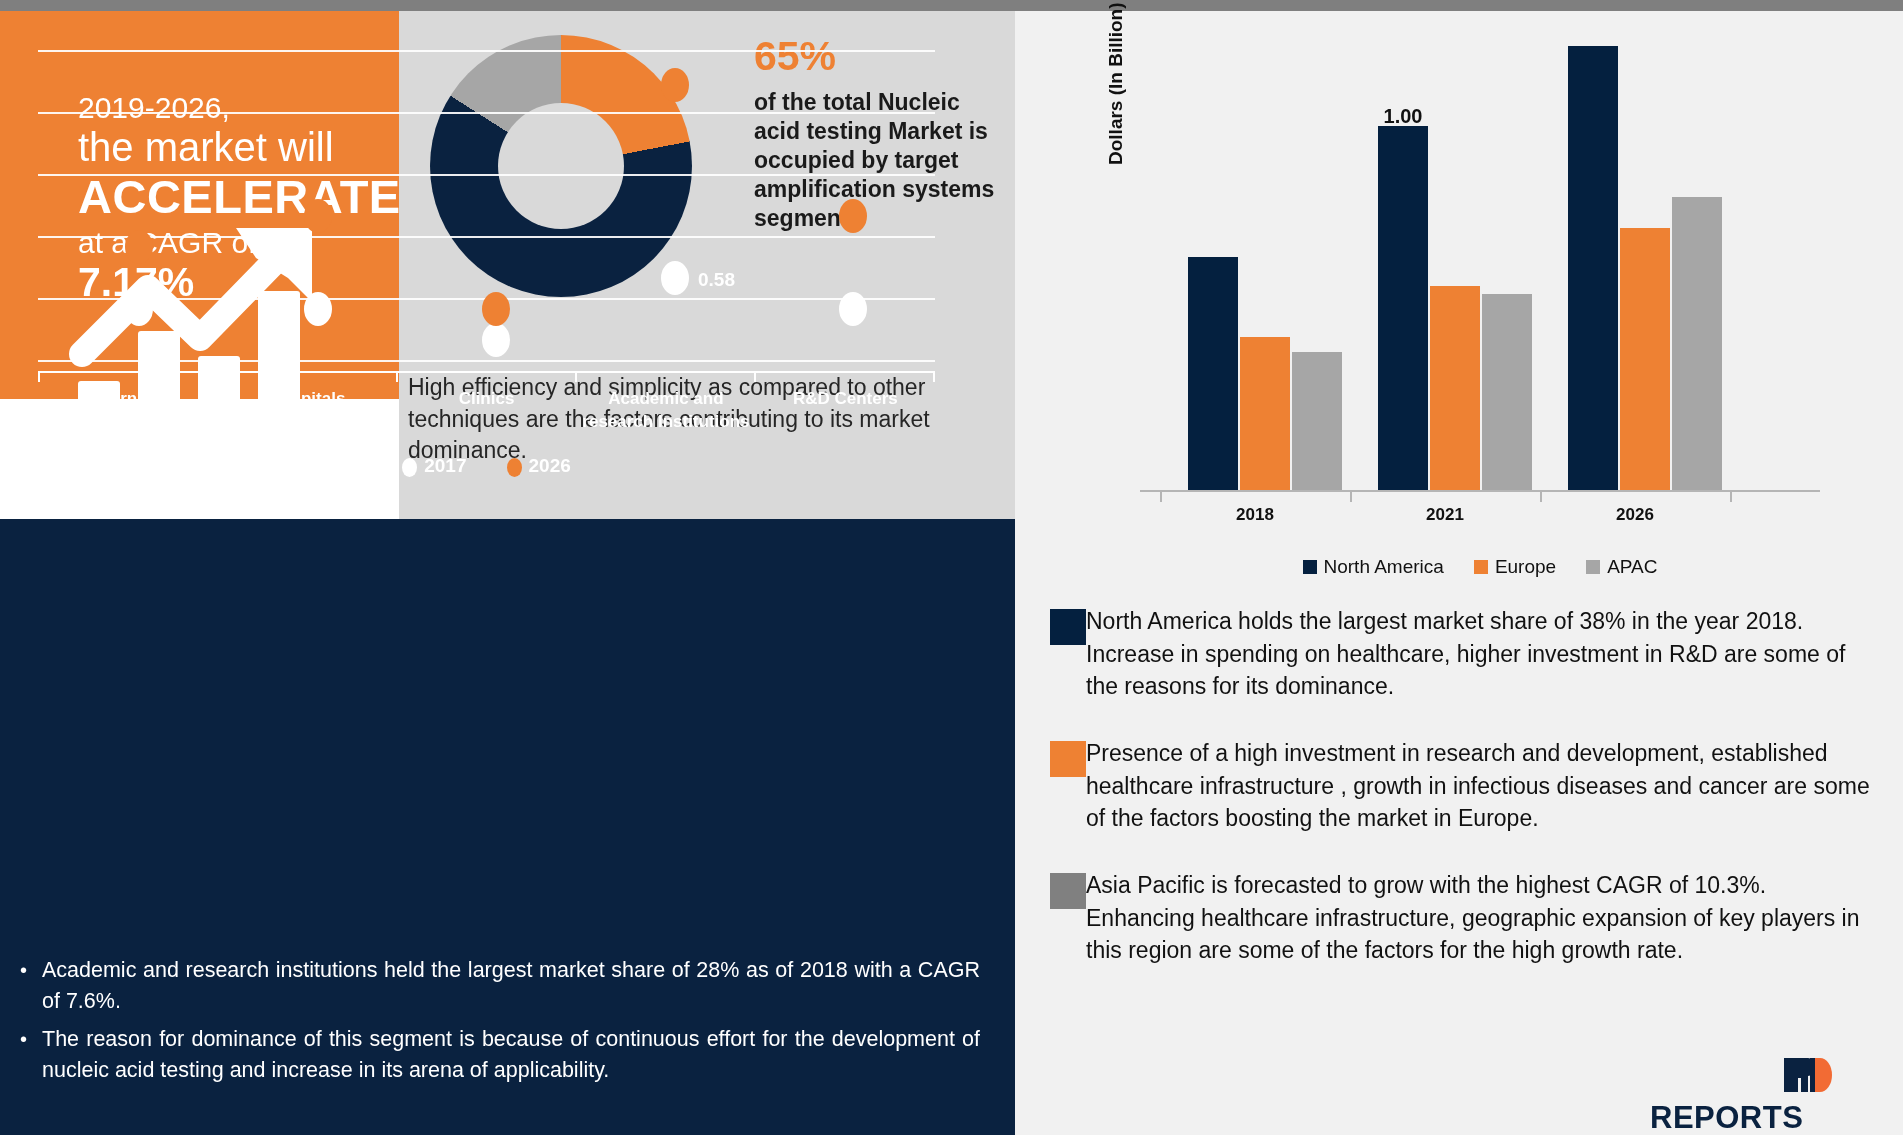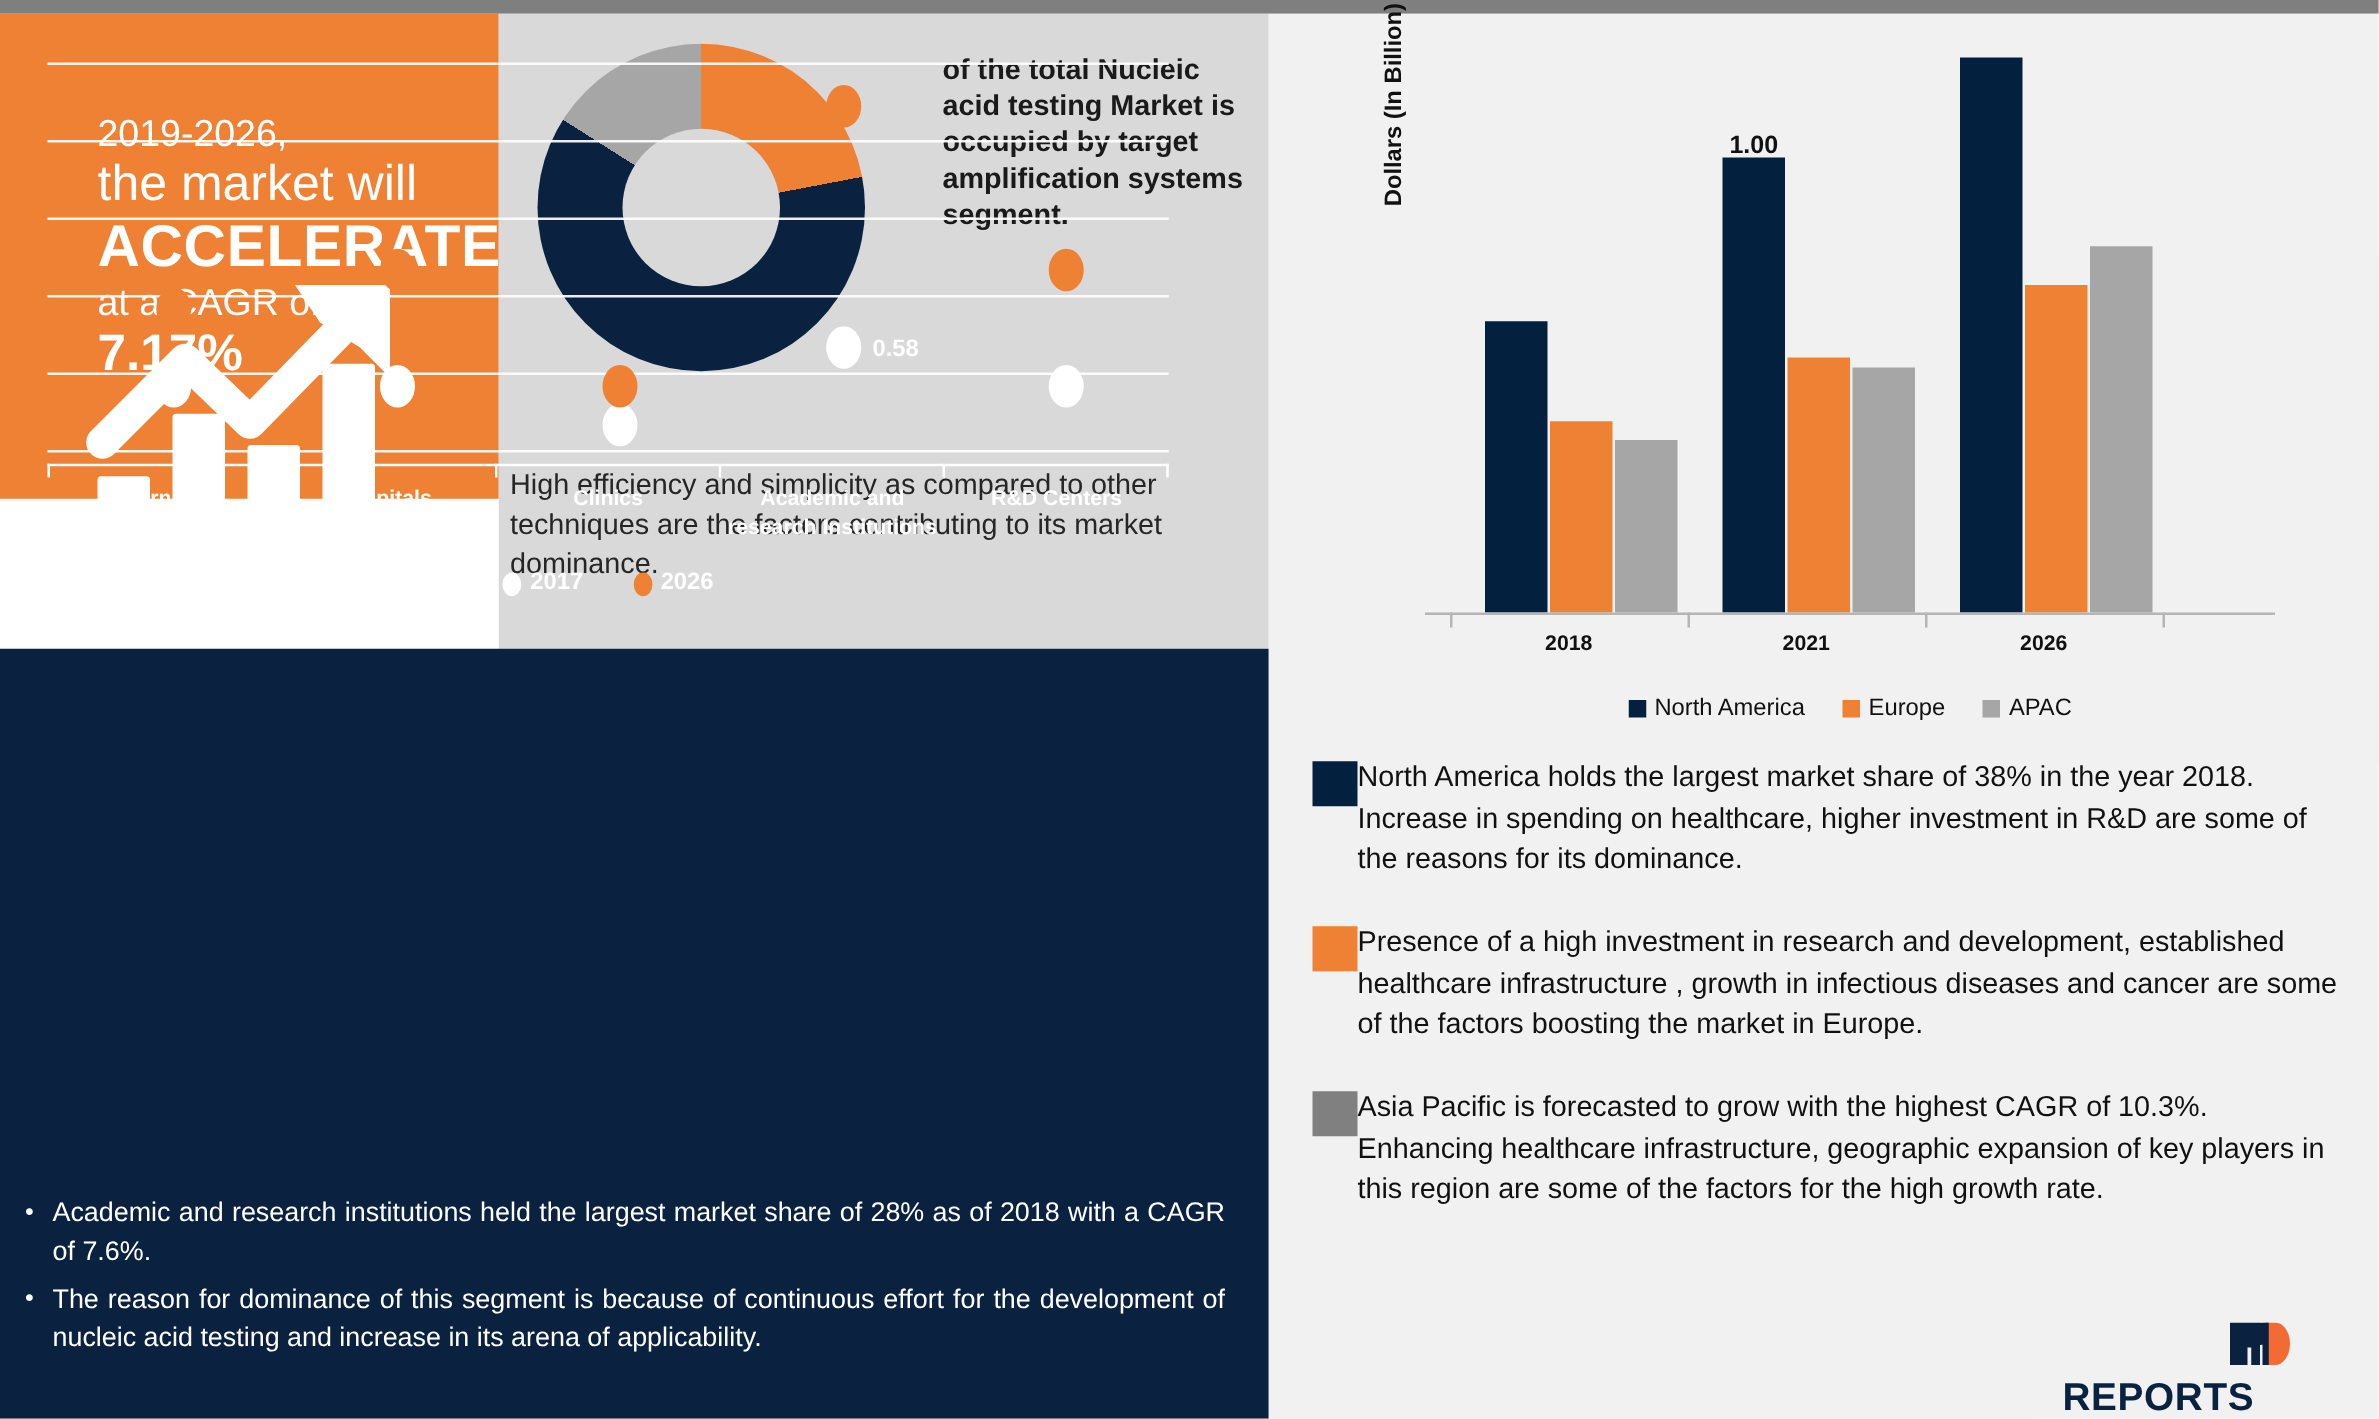--- a/index.html
+++ b/index.html
@@ -122,20 +122,21 @@
 </div>
 
 <div class="panel-gray"></div>
 
 <div class="donut-wrap">
   <div class="donut"></div>
   <div class="donut-hole"></div>
 </div>
 
 <div class="pct-block">
+  <div class="pct-num">65%</div>
   <div class="pct-body">of the total Nucleic acid testing Market is occupied by target amplification systems segment.</div>
 </div>
 
 <div class="gray-note">High efficiency and simplicity as compared to other techniques are the factors contributing to its market dominance.</div>
 
 <div class="panel-navy"></div>
 
 <div class="dot-chart">
   <div class="gridline" style="top:30px;"></div>
   <div class="gridline" style="top:92px;"></div>

